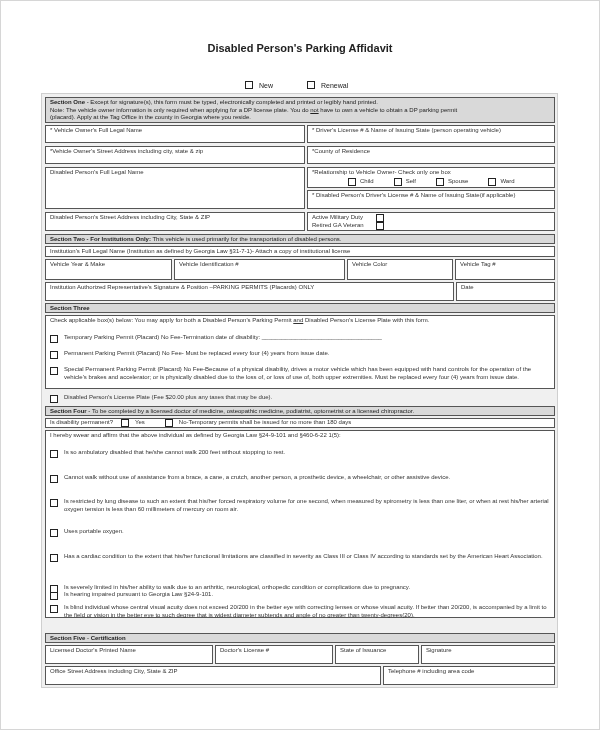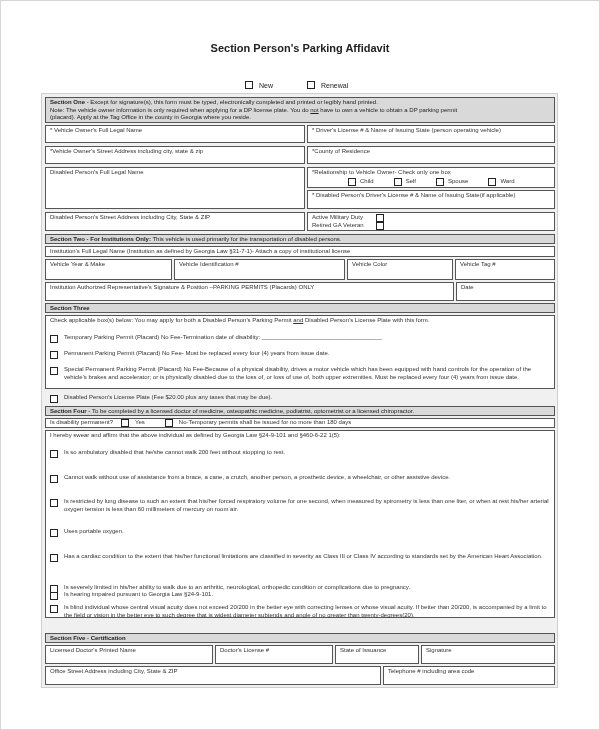--- a/index.html
+++ b/index.html
@@ -42,21 +42,21 @@
   .row-item .cb { margin-right:6px; margin-top:1px; flex:none; }
   .u { text-decoration:underline; }
   .rel-opts { display:flex; margin-top:1px; padding-left:36px; }
   .rel-opts span.opt { display:flex; align-items:center; gap:4px; margin-right:20px; }
 </style>
 </head>
 <body>
 
 <div class="page-frame"></div>
 
-<div class="title">Section Person's Parking Affidavit</div>
+<div class="title">Disabled Person's Parking Affidavit</div>
 
 <div class="top-checks">
   <span class="opt">
       <span class="cb"></span>
       <span>New</span>
     </span>
   <span class="opt">
       <span class="cb"></span>
       <span>Renewal</span>
     </span>

